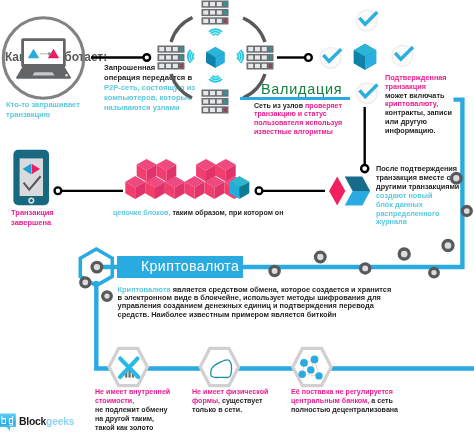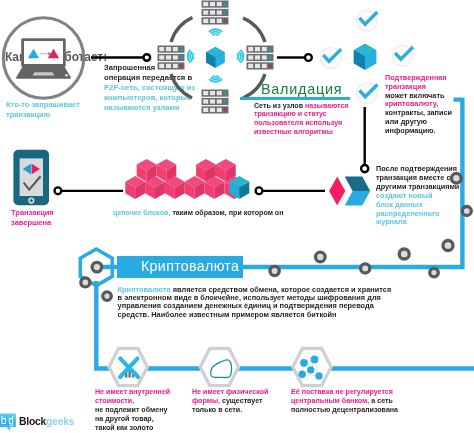--- a/index.html
+++ b/index.html
@@ -99,21 +99,21 @@
     </g>
   </svg>
 
   <svg class="abs" style="left:274px;top:50px;" width="44" height="16">
     <path d="M3 7.5 L31 7.5" stroke="#000000" stroke-width="2.4"></path>
     <circle cx="34.4" cy="7.5" r="3.4" fill="#ffffff" stroke="#000000" stroke-width="2.4"></circle>
   </svg>
 
   <div class="t" style="left:261px;top:81px;font-size:14.4px;color:#15803d;font-weight:normal;letter-spacing:0.75px;">Валидация</div>
   <div class="abs" style="left:240px;top:96.5px;width:110px;height:3.6px;background:#29abe2;"></div>
-  <div class="t" style="left:254px;top:101.5px;font-size:7.1px;line-height:8.8px;"><span class="dk">Сеть из узлов</span> <span class="pk">называются</span><br><span class="pk">транзакцию и статус</span><br><span class="pk">пользователя используя</span><br><span class="pk">известные алгоритмы</span></div>
+  <div class="t" style="left:254px;top:101.5px;font-size:7.1px;line-height:8.8px;"><span class="dk">Сеть из узлов</span> <span class="pk">проверяет</span><br><span class="pk">транзакцию и статус</span><br><span class="pk">пользователя используя</span><br><span class="pk">известные алгоритмы</span></div>
 
   <svg class="abs" style="left:316px;top:6px;" width="104" height="104" viewBox="316 6 104 104">
     <defs>
       <g id="chk">
         <circle cx="0" cy="0" r="10.4" fill="#fafafa" stroke="#f2eaee" stroke-width="1.2"></circle>
         <path d="M-7.3 -2.9 L-1.6 3.4 L10.6 -8.8" fill="none" stroke="#2bafdd" stroke-width="3.4" stroke-linecap="butt" stroke-linejoin="miter"></path>
       </g>
     </defs>
     <use href="#chk" x="330.6" y="57.9"></use>
     <use href="#chk" x="366.7" y="20.8"></use>
@@ -283,21 +283,21 @@
       <g fill="#29abe2">
         <circle cx="304" cy="362.8" r="3.9"></circle>
         <circle cx="314.5" cy="359.4" r="3.9"></circle>
         <circle cx="310.8" cy="369.9" r="3.7"></circle>
         <circle cx="302.2" cy="374.2" r="3.7"></circle>
         <circle cx="319" cy="375.9" r="3.7"></circle>
       </g>
     </g>
   </svg>
 
-  <div class="t" style="left:95px;top:388px;font-size:7.1px;line-height:8.9px;"><span class="pk">Не имеет внутренней</span><br><span class="pk">стоимости,</span><br><span class="dk">не подлежит обмену</span><br><span class="dk">на другой товар,</span><br><span class="dk">такой как золото</span></div>
+  <div class="t" style="left:95px;top:388px;font-size:7.1px;line-height:8.9px;"><span class="pk">Не имеет внутренней</span><br><span class="pk">стоимости,</span><br><span class="dk">не подлежит обмену</span><br><span class="dk">на другой таким,</span><br><span class="dk">такой как золото</span></div>
   <div class="t" style="left:291px;top:388px;font-size:7.1px;line-height:8.9px;"><span class="pk">Её поставка не регулируется</span><br><span class="pk">центральным банком,</span> <span class="dk">а сеть</span><br><span class="dk">полностью децентрализована</span></div>
   <div class="t" style="left:192px;top:388px;font-size:7.1px;line-height:8.9px;"><span class="pk">Не имеет физической</span><br><span class="pk">формы,</span> <span class="dk">существует</span><br><span class="dk">только в сети.</span></div>
 
   <svg class="abs" style="left:-2px;top:411px;" width="22" height="22" viewBox="-2 411 22 22">
     <defs>
       <linearGradient id="lg" x1="0" y1="0" x2="0" y2="1">
         <stop offset="0" stop-color="#5ad0f5"></stop>
           <stop offset="0.55" stop-color="#2ba8e8"></stop>
           <stop offset="1" stop-color="#6fd8f8"></stop>
       </linearGradient>

